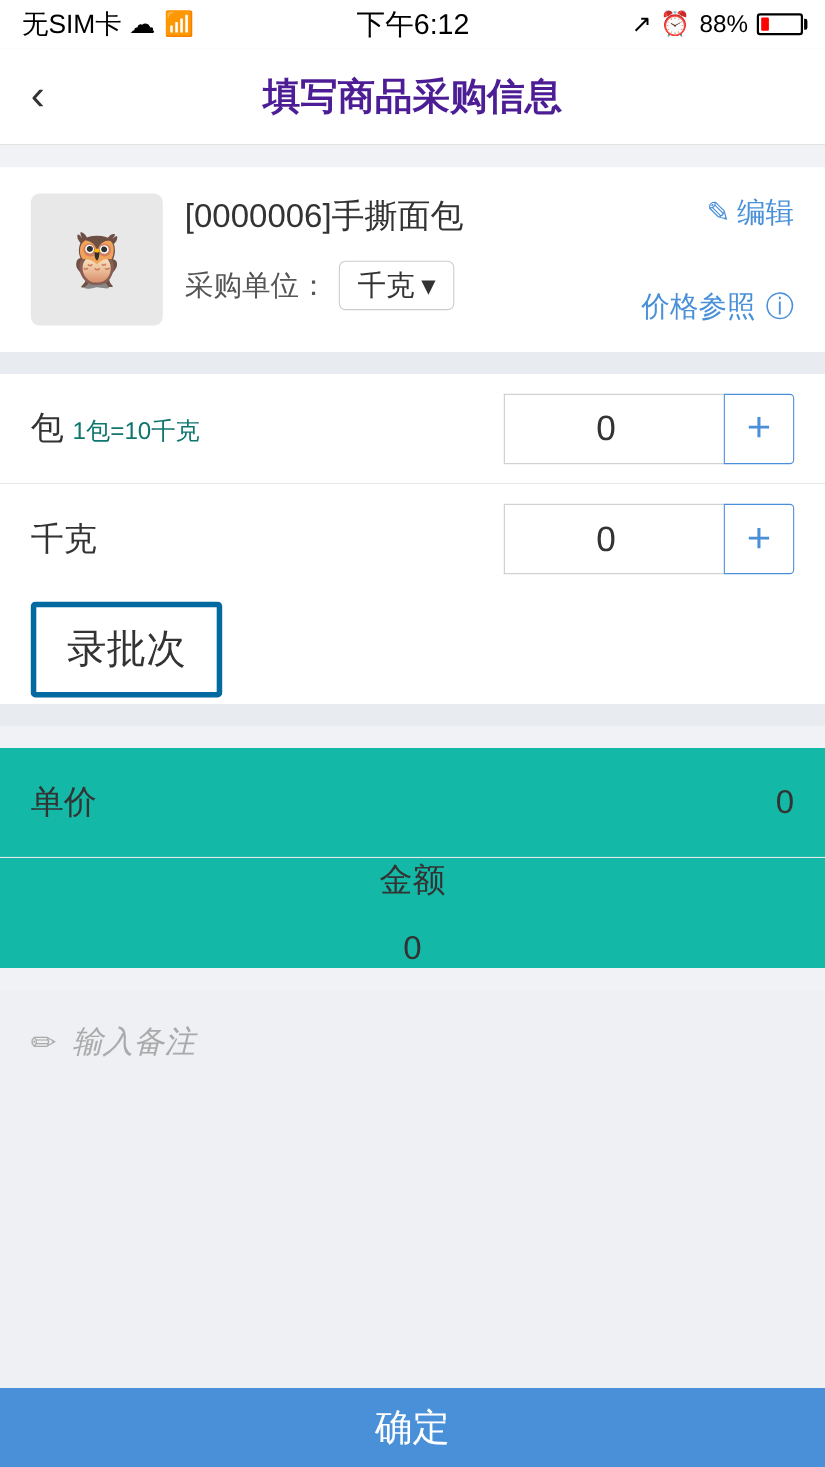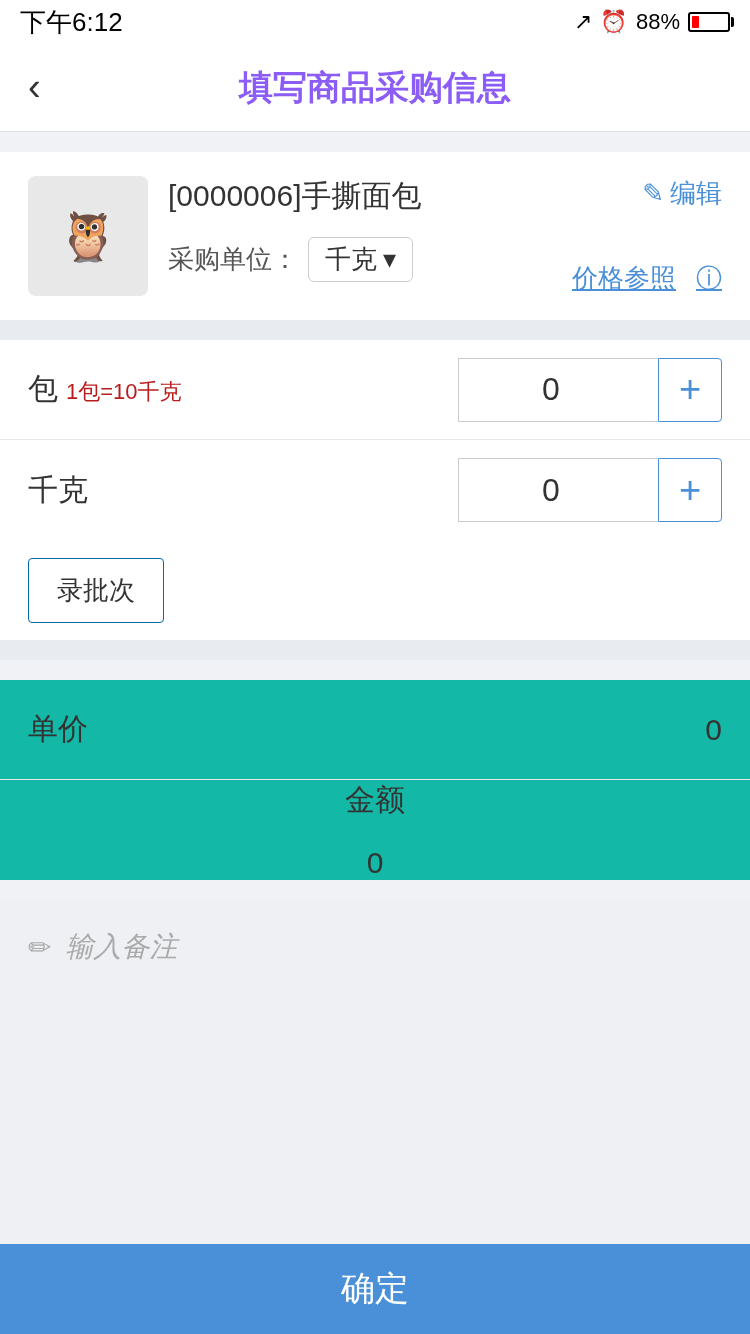--- a/index.html
+++ b/index.html
@@ -69,21 +69,21 @@
     .nav-back {
       position: absolute;
       left: 28px;
       font-size: 38px;
       color: #333;
       cursor: pointer;
     }
     .nav-title {
       font-size: 34px;
       font-weight: 600;
-      color: #8b5cf6;
+      color: #4c1d95;
     }
 
     
     .product-card {
       background: #fff;
       margin-top: 20px;
       padding: 24px 28px;
       display: flex;
       align-items: flex-start;
       gap: 20px;
@@ -139,22 +139,21 @@
       gap: 6px;
     }
     .price-ref {
       position: absolute;
       bottom: 24px;
       right: 28px;
       color: #4a90d9;
       font-size: 26px;
       display: flex;
       align-items: center;
-      gap: 20px;
-      text-decoration: underline;
+      gap: 9px;
     }
 
     
     .section-divider {
       width: 750px;
       height: 20px;
       background: #e8ecf0;
     }
 
     
@@ -172,21 +171,21 @@
     .input-row:last-child { border-bottom: none; }
     .input-label {
       font-size: 30px;
       color: #333;
       display: flex;
       align-items: baseline;
       gap: 8px;
     }
     .input-label-sub {
       font-size: 22px;
-      color: #b91c1c;
+      color: #0f766e;
     }
     .input-with-btn {
       display: flex;
       align-items: center;
       gap: 0;
     }
     .qty-input {
       width: 200px;
       height: 64px;
       border: 1px solid #ccc;
@@ -218,24 +217,24 @@
       align-items: center;
       justify-content: space-between;
       padding: 0 28px;
       height: 100px;
     }
     .summary-text {
       font-size: 30px;
       color: #333;
     }
     .batch-btn {
-      border: 1px solid #0369a1;
-      background: #fff;
-      color: #333;
-      font-size: 26px;
+      border: 5px solid #0369a1;
+      background: #fff;
+      color: #333;
+      font-size: 36px;
       padding: 14px 28px;
       border-radius: 4px;
       cursor: pointer;
     }
 
     
     .price-section {
       background: #14b8a6;
       margin-top: 20px;
     }
@@ -287,39 +286,43 @@
     
     .confirm-btn-wrapper {
       position: fixed;
       bottom: 0;
       left: 0;
       width: 750px;
       padding: 0;
     }
     .confirm-btn {
       width: 750px;
-      height: 90px;
+      height: 72px;
       background: #4a90d9;
       border: none;
       color: #fff;
       font-size: 34px;
       font-weight: 500;
       cursor: pointer;
       display: flex;
       align-items: center;
       justify-content: center;
     }
 
     
     .wifi-icon { font-size: 22px; }
   </style>
 </head>
 <body>
 
 <div class="status-bar">
+  <div class="status-left">
+    <span>无SIM卡 ☁</span>
+    <span class="wifi-icon">📶</span>
+  </div>
   <div class="status-center">下午6:12</div>
   <div class="status-right">
     <span>↗</span>
     <span>⏰</span>
     <span>88%</span>
     <span class="battery-icon">
       <span class="battery-fill"></span>
     </span>
   </div>
 </div>

